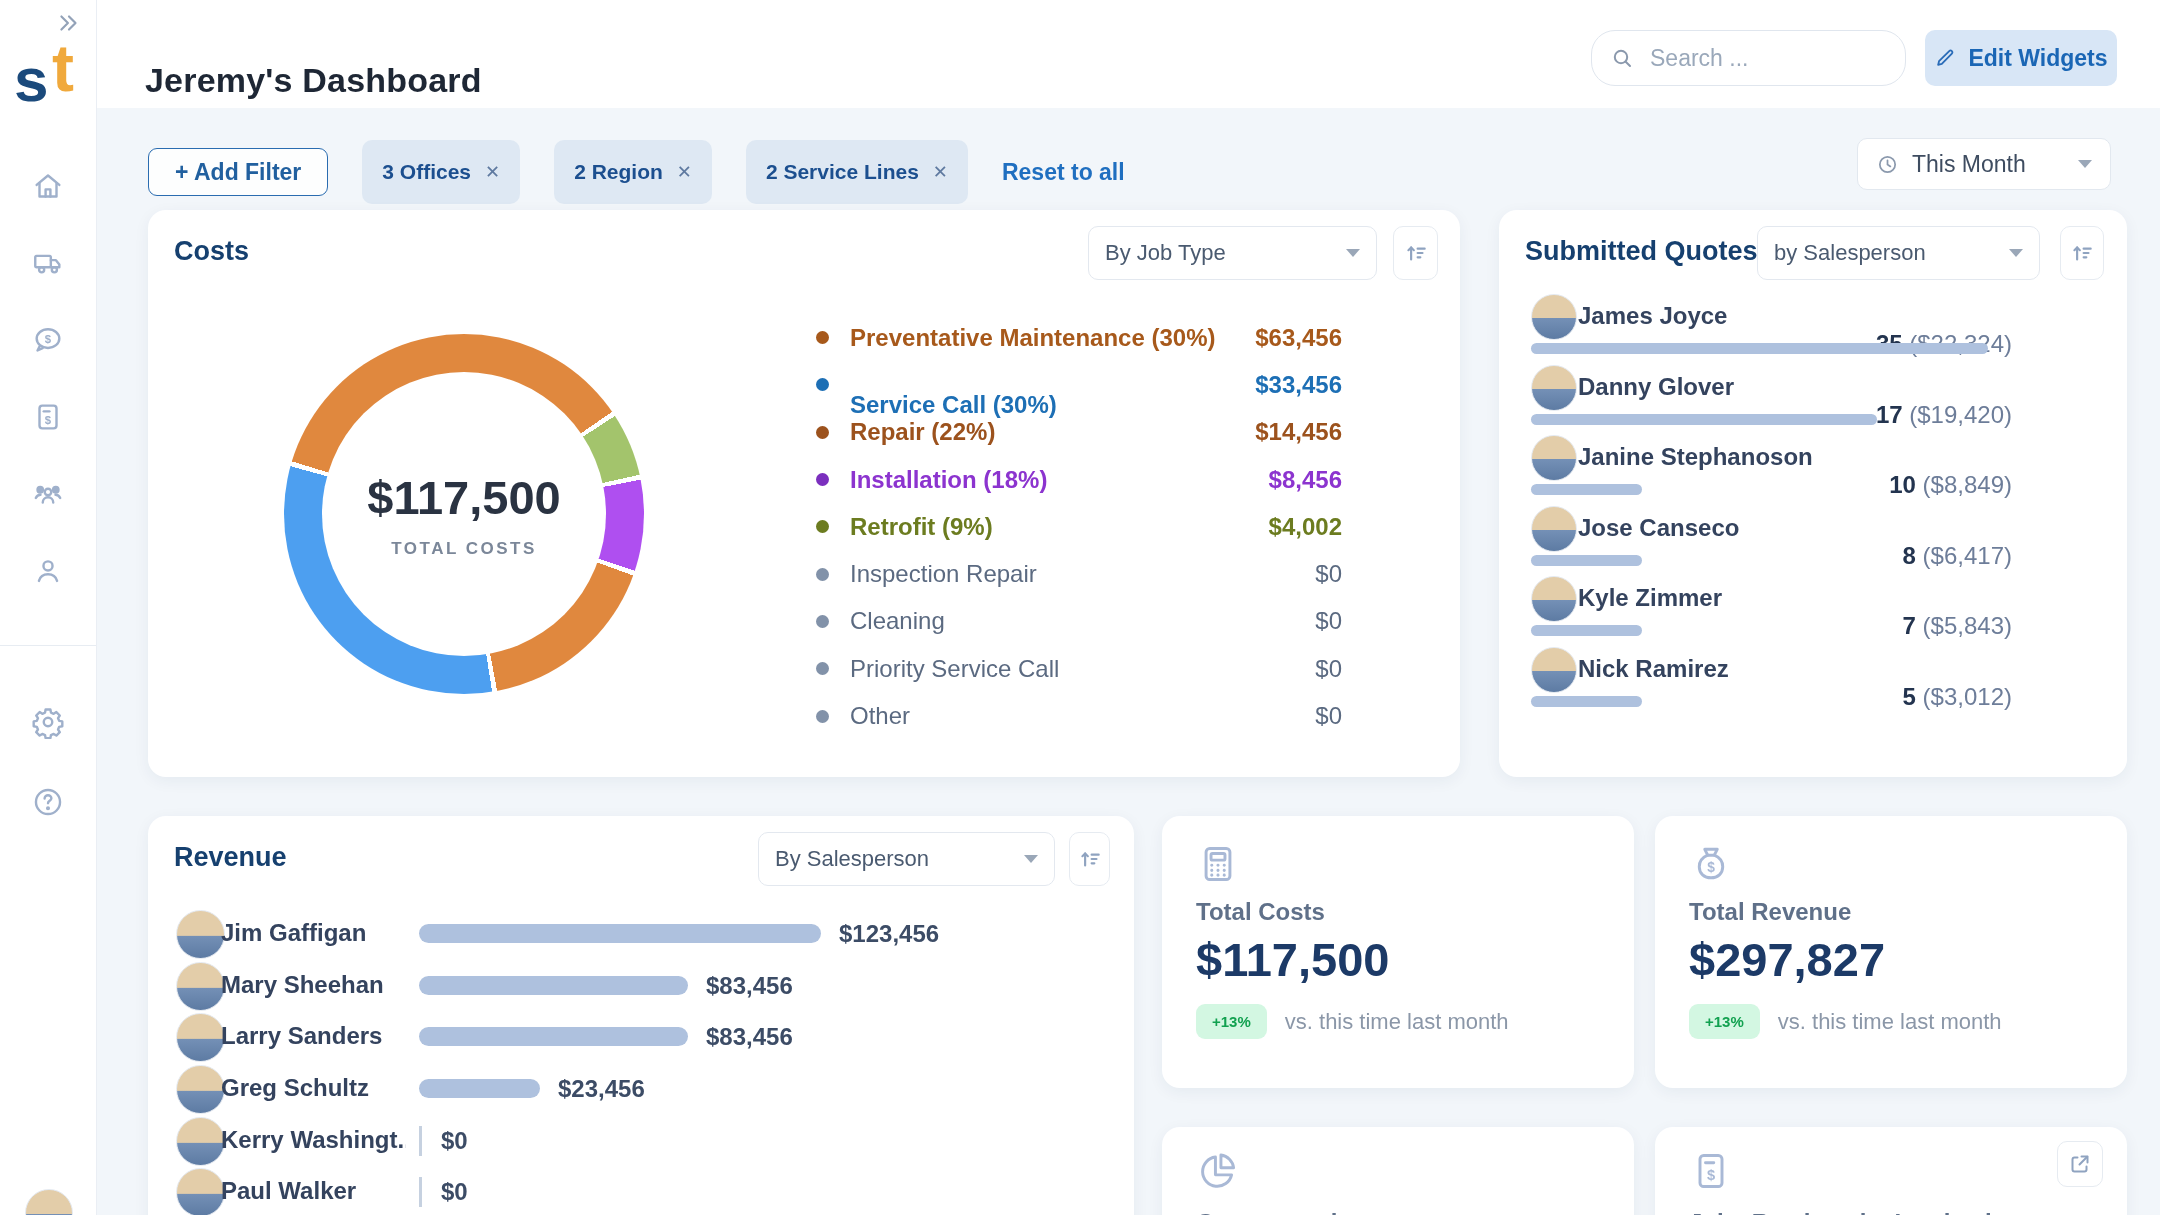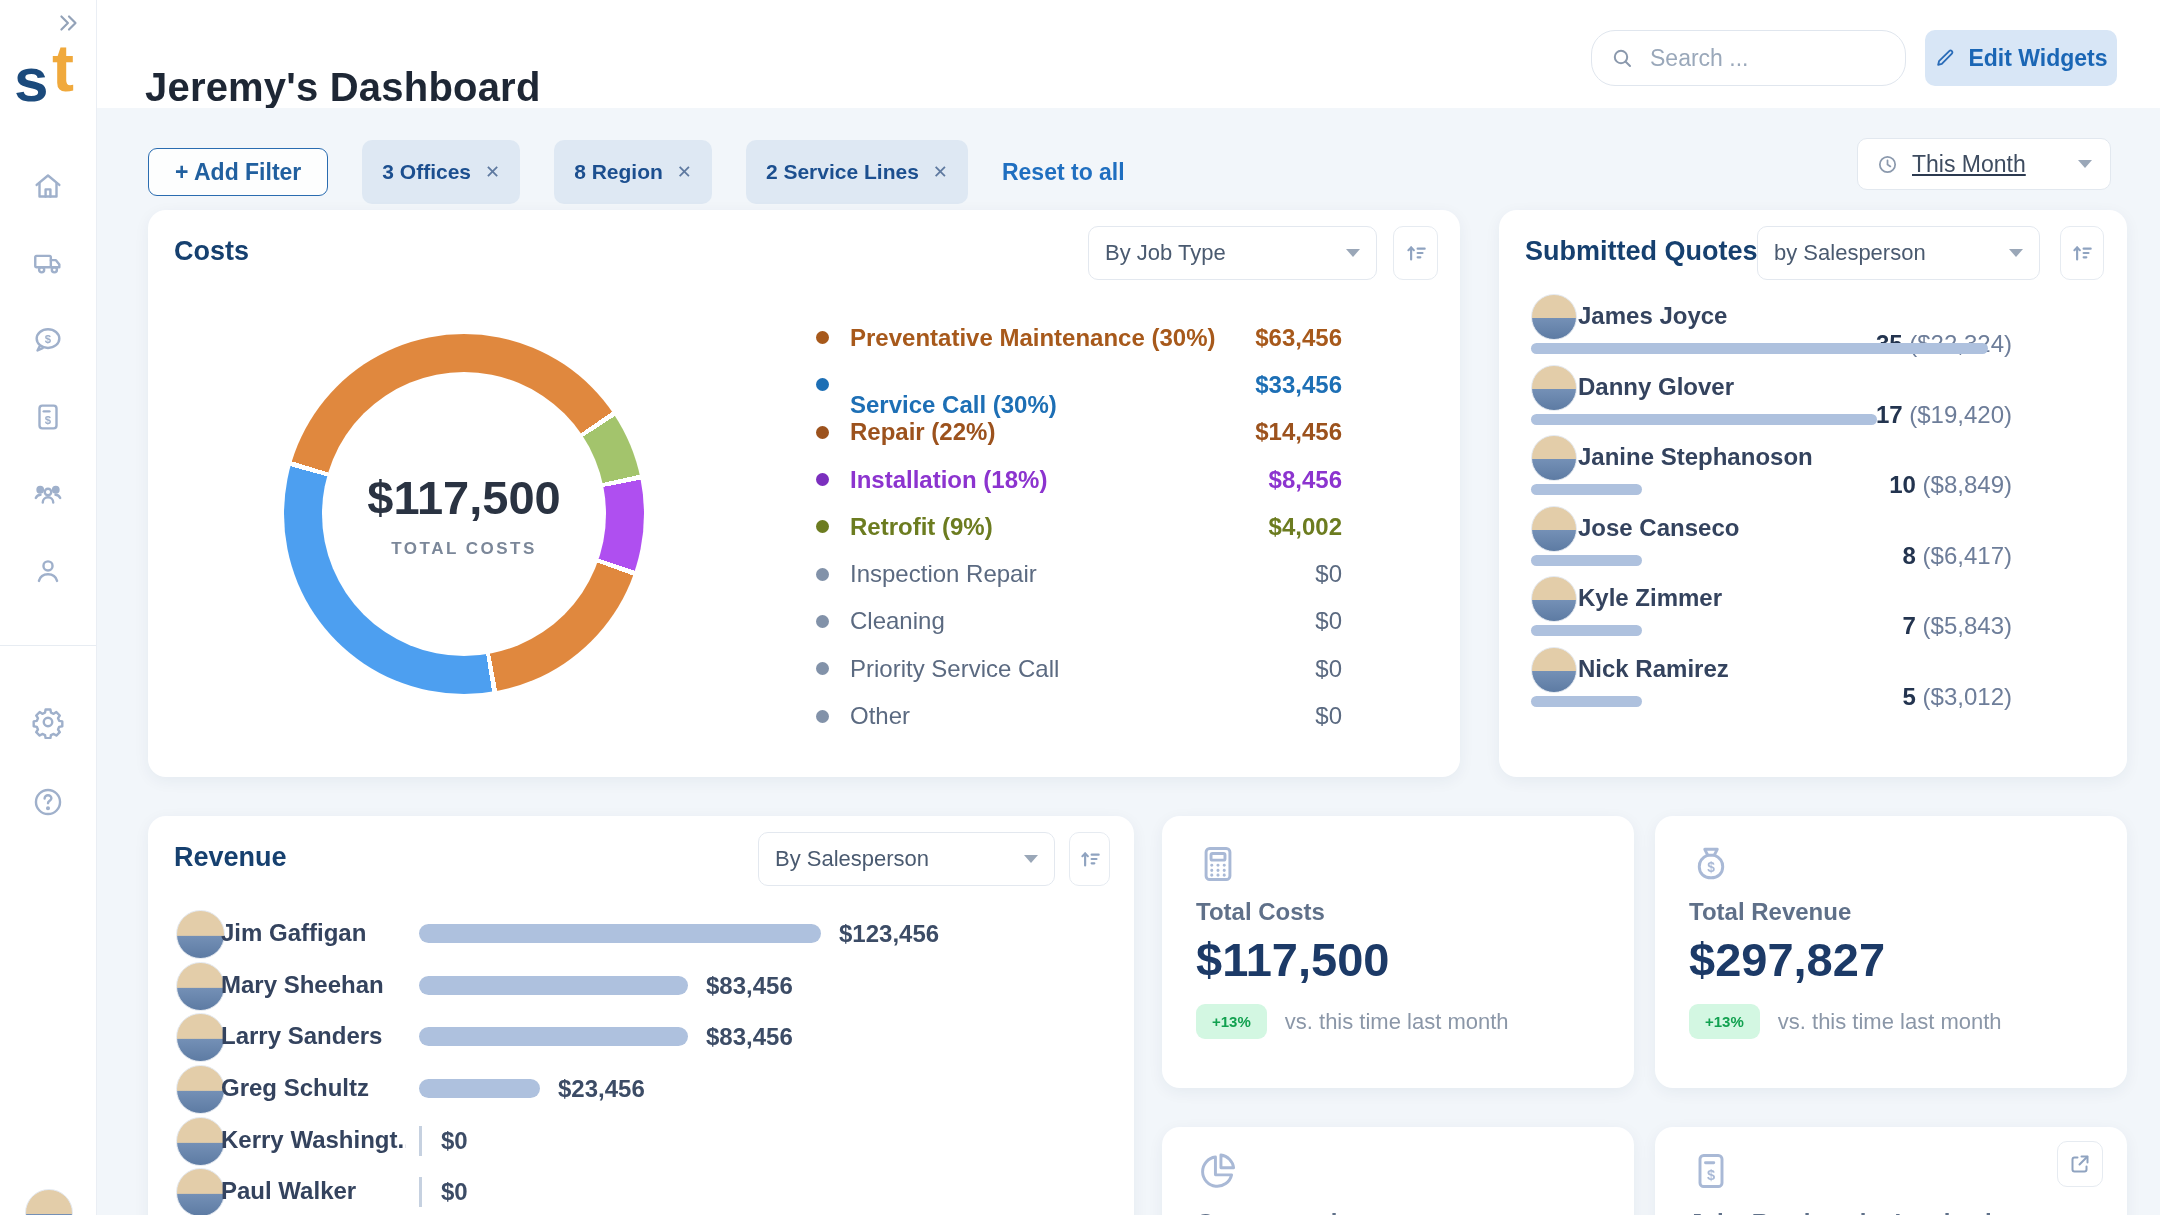--- a/index.html
+++ b/index.html
@@ -11,38 +11,38 @@
   .side-icon svg{width:34px;height:34px;stroke:#9fb0cb;fill:none;stroke-width:1.7;stroke-linecap:round;stroke-linejoin:round;}
   #side-divider{position:absolute;left:0;top:645px;width:96px;border-top:1px solid #e7ecf2;}
   #logo{position:absolute;left:14px;top:30px;width:70px;height:80px;font-weight:800;}
   #logo .s{position:absolute;left:0;top:14px;font-size:62px;color:#1b4a7c;}
   #logo .t{position:absolute;left:38px;top:0px;font-size:66px;color:#f0a93c;}
   #collapse{position:absolute;left:56px;top:10px;}
   #collapse svg{width:26px;height:26px;stroke:#93a2b8;fill:none;stroke-width:2;stroke-linecap:round;stroke-linejoin:round;}
   .avatar{border-radius:50%;background:linear-gradient(180deg,#e3cda9 0%,#e3cda9 52%,#7490b6 53%,#5d7ba3 100%);border:1px solid #e4e9f0;}
   #side-avatar{position:absolute;left:25px;top:1189px;width:46px;height:46px;}
   
-  #page-title{position:absolute;left:145px;top:38px;font-size:40px;font-weight:700;color:#1e2735;letter-spacing:.2px;}
+  #page-title{position:absolute;left:145px;top:38px;font-size:34px;font-weight:700;color:#1e2735;letter-spacing:.2px;}
   #search-box{position:absolute;left:1591px;top:30px;width:315px;height:56px;background:#fff;border:1.5px solid #e0e6ee;border-radius:24px;display:flex;align-items:center;padding:0 18px;box-sizing:border-box;}
   #search-box svg{width:24px;height:24px;stroke:#8b99ad;fill:none;stroke-width:2;stroke-linecap:round;}
   #search-input{border:0;outline:none;background:transparent;margin-left:14px;font-size:23px;color:#3d4a5e;width:230px;font-family:inherit;}
   #search-input::placeholder{color:#9aa8ba;}
   #edit-widgets{position:absolute;left:1925px;top:30px;width:192px;height:56px;background:#d8e6f6;border:none;border-radius:10px;display:flex;align-items:center;justify-content:center;gap:12px;cursor:pointer;}
   #edit-widgets svg{width:22px;height:22px;stroke:#2a6cb8;fill:none;stroke-width:2;stroke-linecap:round;stroke-linejoin:round;}
   #edit-widgets span{font-size:23px;font-weight:700;color:#1a66b5;}
   
   #content-bg{position:absolute;left:96px;top:108px;width:2064px;height:1107px;background:#f2f6fa;}
   
   #filter-bar{position:absolute;left:148px;top:140px;display:flex;align-items:center;gap:34px;}
   #add-filter{height:48px;padding:0 26px;background:#fdfefe;border:1.5px solid #2a6cb0;border-radius:9px;display:flex;align-items:center;font-size:23px;font-weight:600;color:#21609f;cursor:pointer;}
   .chip{height:64px;padding:0 20px;background:#dee8f3;border-radius:10px;display:flex;align-items:center;gap:14px;cursor:default;}
   .chip .lbl{font-size:21px;font-weight:700;color:#1c4f8f;}
   .chip .x{font-size:18px;color:#5f7aa0;cursor:pointer;line-height:1;}
   #reset-link{font-size:23px;font-weight:700;color:#1f6fc0;cursor:pointer;}
-  #period-dd{position:absolute;left:1857px;top:138px;width:254px;height:52px;background:#fff;border:1.5px solid #e2e8ef;border-radius:10px;display:flex;align-items:center;padding:0 18px;box-sizing:border-box;cursor:pointer;text-decoration:underline;}
+  #period-dd{position:absolute;left:1857px;top:138px;width:254px;height:52px;background:#fff;border:1.5px solid #e2e8ef;border-radius:10px;display:flex;align-items:center;padding:0 18px;box-sizing:border-box;cursor:pointer;}
   #period-dd svg{width:23px;height:23px;stroke:#8b99ad;fill:none;stroke-width:1.8;stroke-linecap:round;}
   #period-dd .txt{margin-left:13px;font-size:23px;color:#3e4c60;}
   .caret{width:0;height:0;border-left:7px solid transparent;border-right:7px solid transparent;border-top:8px solid #9aa7b8;margin-left:auto;}
   
   .card{position:absolute;background:#fff;border-radius:18px;box-shadow:0 4px 16px rgba(25,50,90,.06);}
   .card-title{position:absolute;left:26px;top:26px;font-size:27px;font-weight:700;color:#16406f;}
   .dd{position:absolute;height:54px;background:#fff;border:1.5px solid #e3e8ef;border-radius:10px;display:flex;align-items:center;padding:0 16px;box-sizing:border-box;cursor:pointer;}
   .dd .txt{font-size:22px;color:#4a5a70;}
   .sort-btn{position:absolute;height:54px;background:#fff;border:1.5px solid #e6ebf1;border-radius:10px;display:flex;align-items:center;justify-content:center;cursor:pointer;}
   .sort-btn svg{width:26px;height:26px;stroke:#8fa3c0;fill:none;stroke-width:2;stroke-linecap:round;}
@@ -207,21 +207,21 @@
   <div id="content-bg"></div>
 
   <div id="filter-bar">
     <button id="add-filter">+ Add Filter</button>
     <div id="chips" style="display:flex;gap:34px;">
         <div class="chip">
     <span class="lbl">3 Offices</span>
     <span class="x">✕</span>
   </div>
         <div class="chip">
-    <span class="lbl">8 Region</span>
+    <span class="lbl">2 Region</span>
     <span class="x">✕</span>
   </div>
         <div class="chip">
     <span class="lbl">2 Service Lines</span>
     <span class="x">✕</span>
   </div>
       </div>
     <span id="reset-link">Reset to all</span>
   </div>
   <div id="period-dd">

